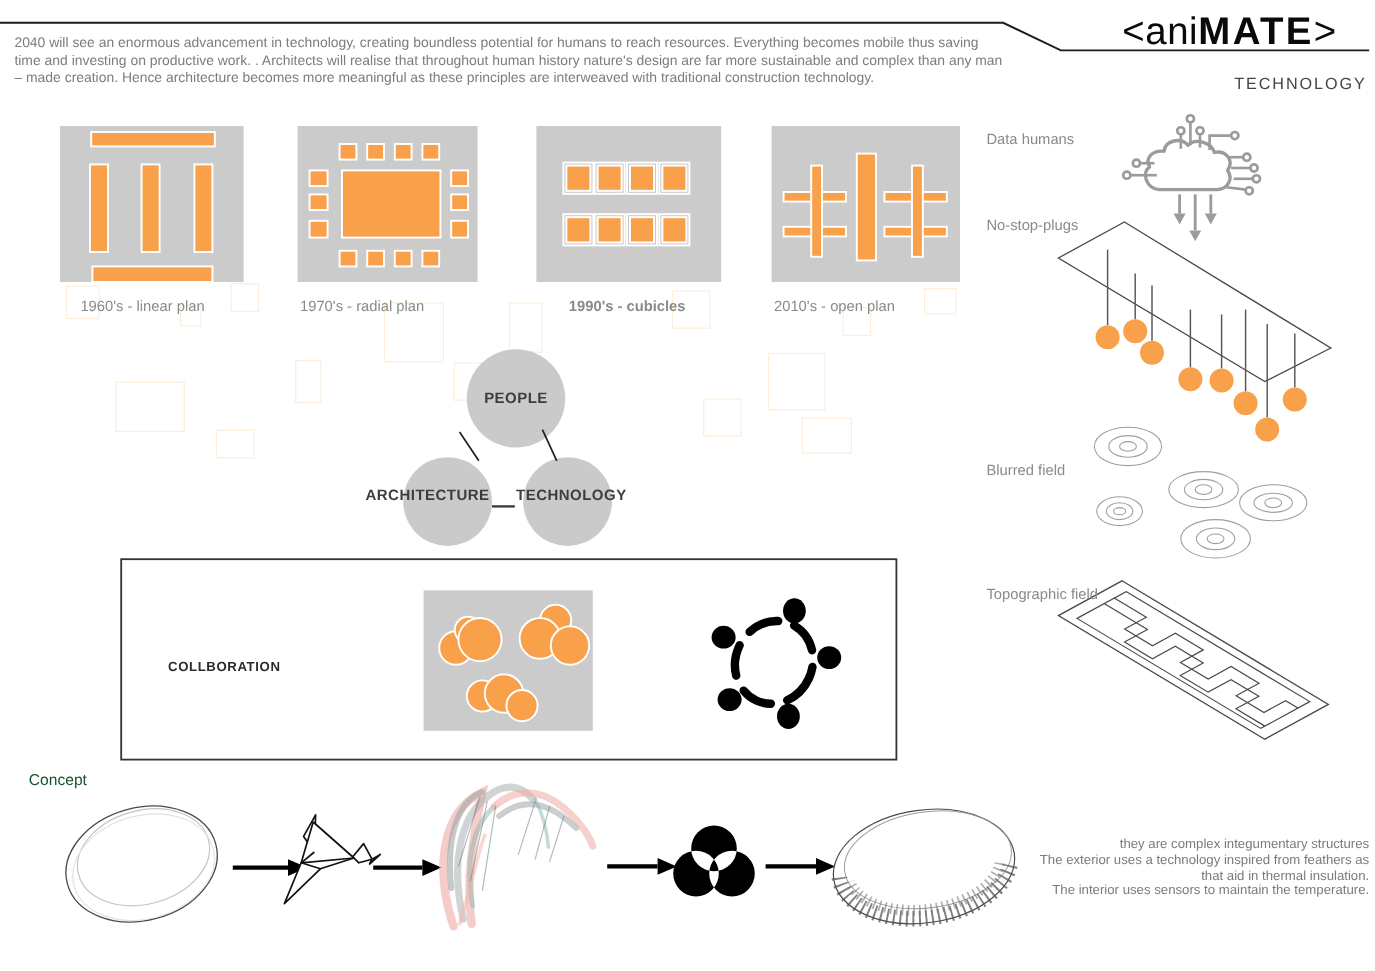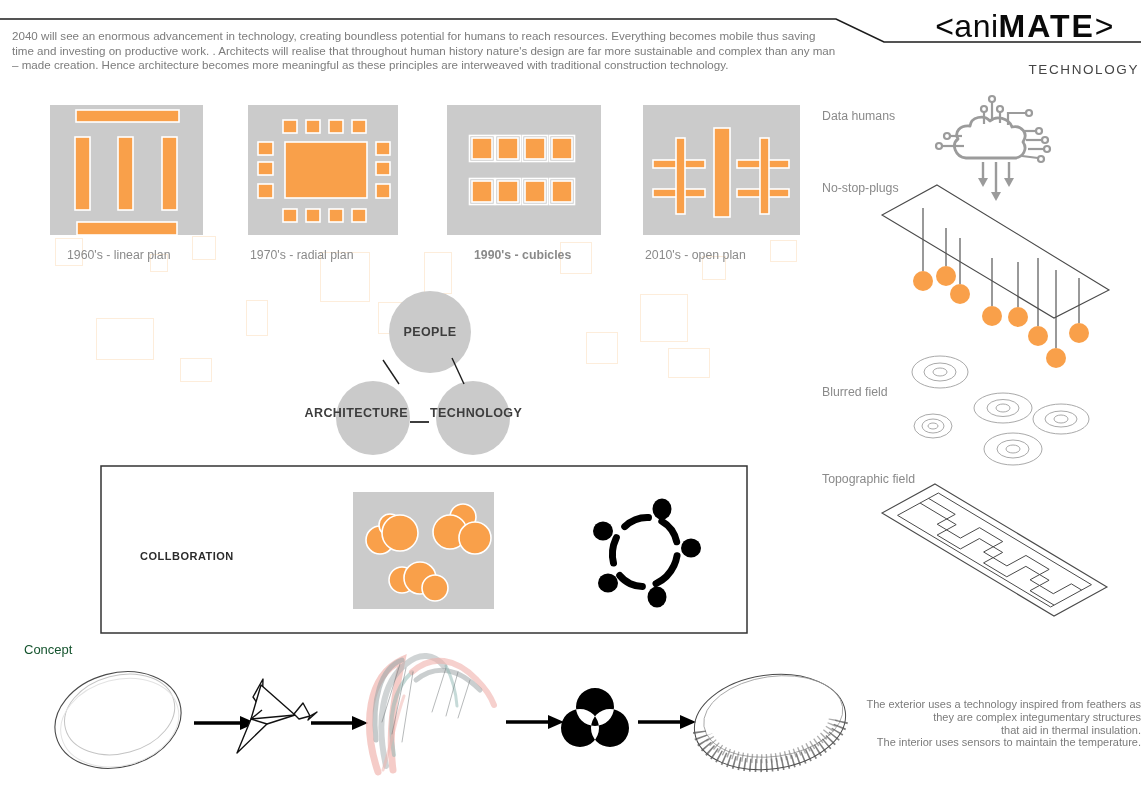--- a/index.html
+++ b/index.html
@@ -324,24 +324,24 @@
   <div class="abs venn-label" style="left:380px;top:325px;width:100px;text-align:center;">PEOPLE</div>
   <div class="abs venn-label" style="left:276px;top:406px;width:132px;text-align:right;">ARCHITECTURE</div>
   <div class="abs venn-label" style="left:430px;top:406px;width:132px;text-align:left;">TECHNOLOGY</div>
   <div class="abs underscore"></div>
 
   <div class="abs collab-label">COLLBORATION</div>
 
   <div class="abs side-label" style="top:109px;">Data humans</div>
   <div class="abs side-label" style="top:181px;">No-stop-plugs</div>
   <div class="abs side-label" style="top:348px;margin-top:37px;">Blurred field</div>
-  <div class="abs side-label" style="top:472px;">Topographic field</div>
+  <div class="abs side-label" style="top:488px;">Topographic field</div>
 
   <div class="abs concept-label">Concept</div>
 
   <div class="abs caption">
+    <div>they are complex integumentary structures</div>
     <div>The exterior uses a technology inspired from feathers as</div>
-    <div>they are complex integumentary structures</div>
     <div>that aid in thermal insulation.</div>
     <div>The interior uses sensors to maintain the temperature.</div>
   </div>
 
 </div>
 
 </body></html>

